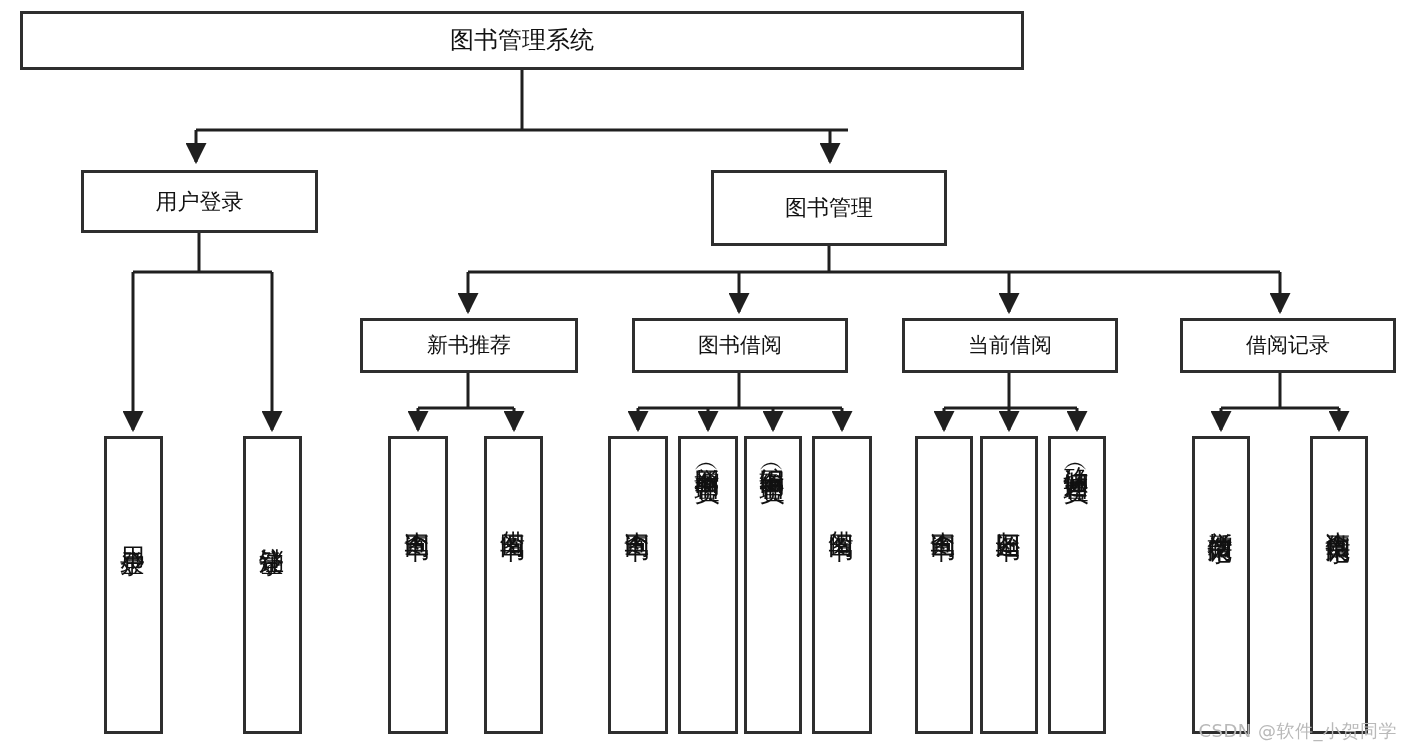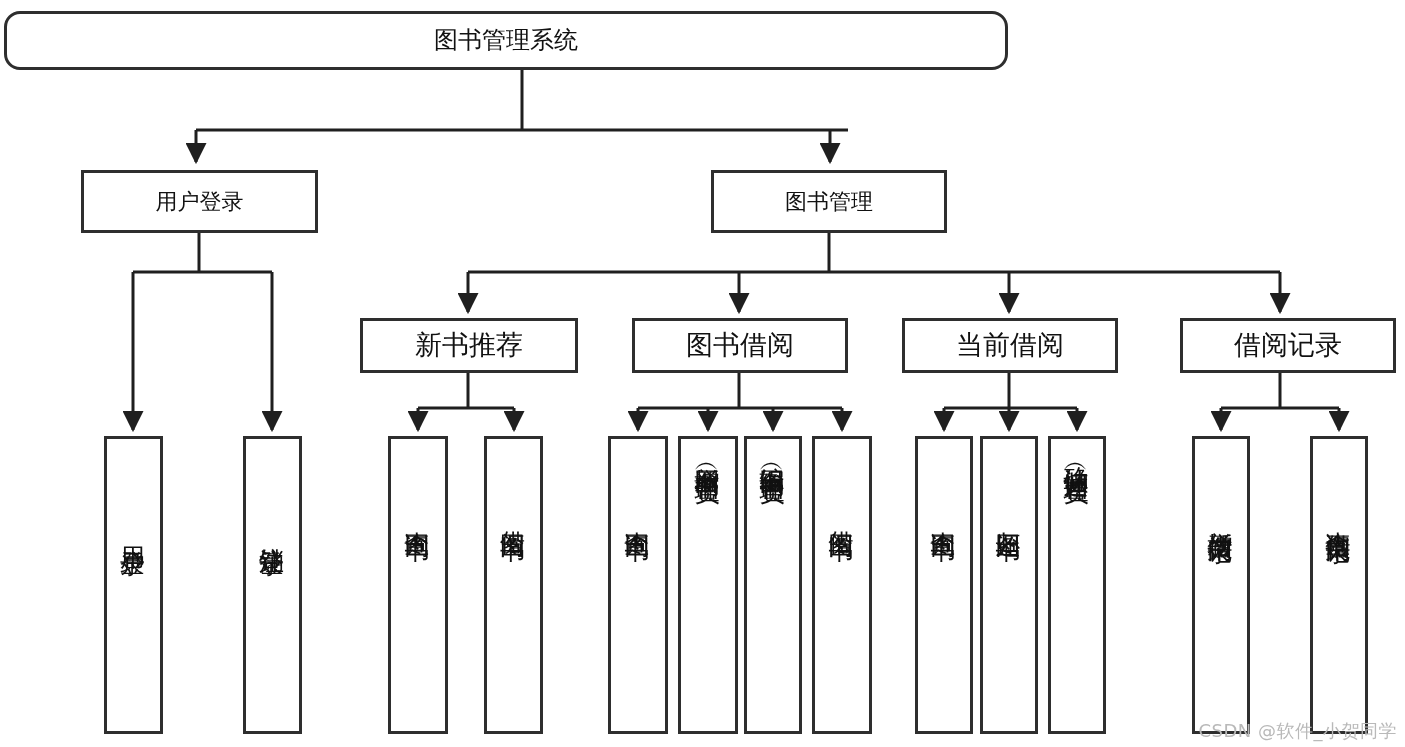--- a/index.html
+++ b/index.html
@@ -36,21 +36,21 @@
     color: #111111;
     text-rendering: geometricPrecision;
   }
   .node.root {
     font-size: 24px;
   }
   .node.level1 {
     font-size: 22px;
   }
   .node.level2 {
-    font-size: 27px;
+    font-size: 21px;
   }
   .node.leaf {
     border-width: 3px;
     align-items: flex-start;
     justify-content: center;
     padding-top: 0;
   }
   .leaf-label {
     writing-mode: vertical-rl;
     text-orientation: upright;
@@ -121,28 +121,28 @@
       <path d="M 1009 408 L 1009 430" marker-end="url(#arrow)"></path>
       <path d="M 1077 408 L 1077 430" marker-end="url(#arrow)"></path>
 
       <path d="M 1280 373 L 1280 408"></path>
       <path d="M 1221 408 L 1339 408"></path>
       <path d="M 1221 408 L 1221 430" marker-end="url(#arrow)"></path>
       <path d="M 1339 408 L 1339 430" marker-end="url(#arrow)"></path>
     </g>
   </svg>
 
-  <div class="node root" style="left:4px; top:11px; width:1004px; height:59px;border-radius:16px;">
+  <div class="node root" style="left:20px; top:11px; width:1004px; height:59px;">
     <span>图书管理系统</span>
   </div>
 
   <div class="node level1" style="left:81px; top:170px; width:237px; height:63px;">
     <span>用户登录</span>
   </div>
-  <div class="node level1" style="left:711px; top:170px; width:236px; height:63px;">
+  <div class="node level1" style="left:711px; top:170px; width:236px; height:76px;">
     <span>图书管理</span>
   </div>
 
   <div class="node level2" style="left:360px; top:318px; width:218px; height:55px;">
     <span>新书推荐</span>
   </div>
   <div class="node level2" style="left:632px; top:318px; width:216px; height:55px;justify-content:center;">
     <span>图书借阅</span>
   </div>
   <div class="node level2" style="left:902px; top:318px; width:216px; height:55px;font-family:Liberation Serif, serif;">

